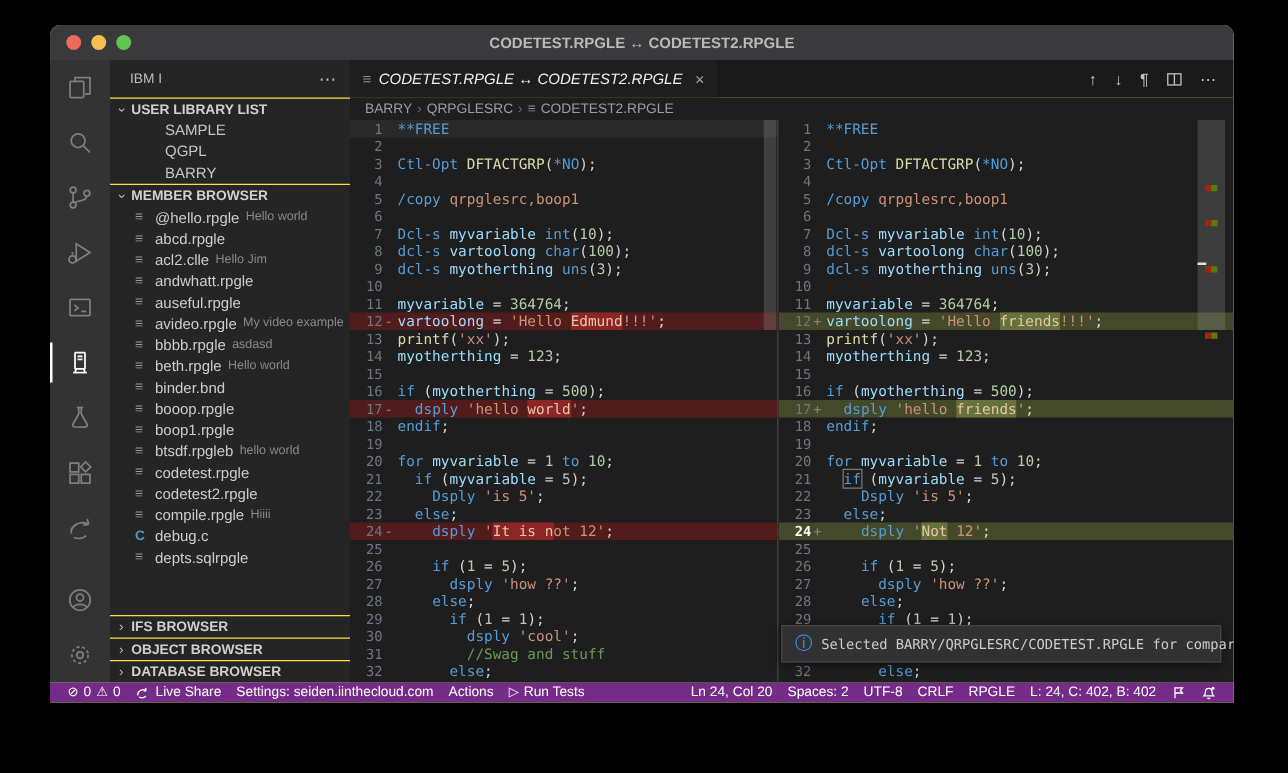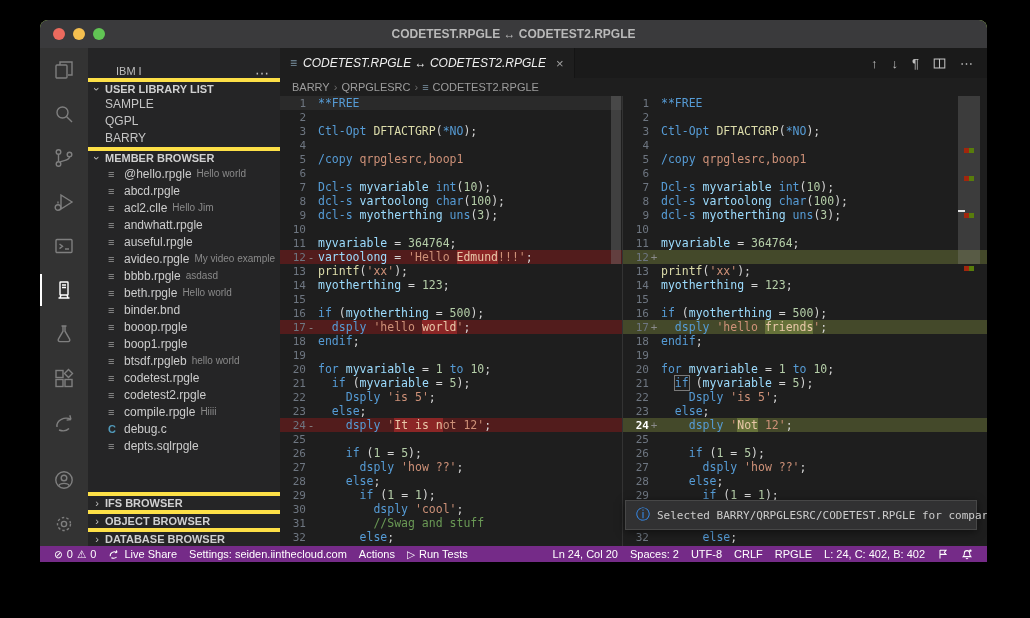--- a/index.html
+++ b/index.html
@@ -28,29 +28,29 @@
     position:relative; cursor:pointer; }
   .ab-item svg { width:24px; height:24px; stroke:#7f7f7f; fill:none; stroke-width:1.4; }
   .ab-item.active svg { stroke:#ffffff; }
   .ab-item.active::before { content:""; position:absolute; left:0; top:6px; bottom:6px;
     width:2px; background:#fff; }
   .ab-spacer { flex:1; }
 
   
   .sidebar { width:192px; background:#252526; flex:0 0 auto; display:flex;
     flex-direction:column; font-size:12px; color:#c5c5c5; overflow:hidden; }
-  .sb-titlerow { height:30px; display:flex; align-items:flex-start; padding:17px 10px 0 16px;
-    color:#bdbdbd; font-size:11px; flex:0 0 auto;margin-left:12px; }
+  .sb-titlerow { height:30px; display:flex; align-items:center; padding:0 10px 0 16px;
+    color:#bdbdbd; font-size:11px; flex:0 0 auto; }
   .sb-titlerow .more { margin-left:auto; color:#bdbdbd; font-size:14px; letter-spacing:1px; cursor:pointer; }
   .section-header { height:18px; display:flex; align-items:center; gap:3px; padding-left:4px;
-    font-size:11px; font-weight:bold; color:#d0d0d0; border-top:4px solid #fde047; cursor:pointer; }
+    font-size:11px; font-weight:bold; color:#d0d0d0; border-top:1px solid #fde047; cursor:pointer; }
   .chev { display:inline-block; width:10px; text-align:center; font-weight:normal;
     color:#c0c0c0; font-size:11px; }
   .chev.open { transform:rotate(90deg); }
-  .lib-item { height:17px; line-height:17px; padding-left:17px; cursor:pointer; white-space:nowrap; }
+  .lib-item { height:17px; line-height:17px; padding-left:44px; cursor:pointer; white-space:nowrap; }
   .member { height:17px; display:flex; align-items:center; padding-left:20px; gap:5px;
     cursor:pointer; white-space:nowrap; overflow:hidden; }
   .m-icon { color:#9b9b9b; font-size:11px; width:11px; flex:0 0 auto; }
   .m-icon.c { color:#519aba; font-weight:bold; font-size:11px; }
   .m-name { color:#cccccc; }
   .m-desc { color:#8a8a8a; font-size:10px; }
   .collapsed-group { margin-top:auto; }
 
   
   .editorcol { flex:1 1 auto; display:flex; flex-direction:column; min-width:0; position:relative; }
@@ -399,21 +399,21 @@
             <div class="code-row"><span class="gut">2</span><span class="sign"></span><span class="code"></span></div>
             <div class="code-row"><span class="gut">3</span><span class="sign"></span><span class="code"><span class="tok-kw">Ctl-Opt</span><span class="tok-pl"> </span><span class="tok-fn">DFTACTGRP</span><span class="tok-pl">(</span><span class="tok-kw">*NO</span><span class="tok-pl">);</span></span></div>
             <div class="code-row"><span class="gut">4</span><span class="sign"></span><span class="code"></span></div>
             <div class="code-row"><span class="gut">5</span><span class="sign"></span><span class="code"><span class="tok-kw">/copy</span><span class="tok-pl"> </span><span class="tok-st">qrpglesrc,boop1</span></span></div>
             <div class="code-row"><span class="gut">6</span><span class="sign"></span><span class="code"></span></div>
             <div class="code-row"><span class="gut">7</span><span class="sign"></span><span class="code"><span class="tok-kw">Dcl-s</span><span class="tok-pl"> </span><span class="tok-vr">myvariable</span><span class="tok-pl"> </span><span class="tok-kw">int</span><span class="tok-pl">(</span><span class="tok-nm">10</span><span class="tok-pl">);</span></span></div>
             <div class="code-row"><span class="gut">8</span><span class="sign"></span><span class="code"><span class="tok-kw">dcl-s</span><span class="tok-pl"> </span><span class="tok-vr">vartoolong</span><span class="tok-pl"> </span><span class="tok-kw">char</span><span class="tok-pl">(</span><span class="tok-nm">100</span><span class="tok-pl">);</span></span></div>
             <div class="code-row"><span class="gut">9</span><span class="sign"></span><span class="code"><span class="tok-kw">dcl-s</span><span class="tok-pl"> </span><span class="tok-vr">myotherthing</span><span class="tok-pl"> </span><span class="tok-kw">uns</span><span class="tok-pl">(</span><span class="tok-nm">3</span><span class="tok-pl">);</span></span></div>
             <div class="code-row"><span class="gut">10</span><span class="sign"></span><span class="code"></span></div>
             <div class="code-row"><span class="gut">11</span><span class="sign"></span><span class="code"><span class="tok-vr">myvariable</span><span class="tok-pl"> = </span><span class="tok-nm">364764</span><span class="tok-pl">;</span></span></div>
-            <div class="code-row added"><span class="gut">12</span><span class="sign">+</span></div>
+            <div class="code-row added"><span class="gut">12</span><span class="sign">+</span><span class="code"><span class="tok-vr">vartoolong</span><span class="tok-pl"> = </span><span class="tok-st">'Hello </span><span class="tok-hl">friends</span><span class="tok-st">!!!'</span><span class="tok-pl">;</span></span></div>
             <div class="code-row"><span class="gut">13</span><span class="sign"></span><span class="code"><span class="tok-fn">printf</span><span class="tok-pl">(</span><span class="tok-st">'xx'</span><span class="tok-pl">);</span></span></div>
             <div class="code-row"><span class="gut">14</span><span class="sign"></span><span class="code"><span class="tok-vr">myotherthing</span><span class="tok-pl"> = </span><span class="tok-nm">123</span><span class="tok-pl">;</span></span></div>
             <div class="code-row"><span class="gut">15</span><span class="sign"></span><span class="code"></span></div>
             <div class="code-row"><span class="gut">16</span><span class="sign"></span><span class="code"><span class="tok-kw">if</span><span class="tok-pl"> (</span><span class="tok-vr">myotherthing</span><span class="tok-pl"> = </span><span class="tok-nm">500</span><span class="tok-pl">);</span></span></div>
             <div class="code-row added"><span class="gut">17</span><span class="sign">+</span><span class="code"><span class="tok-pl">  </span><span class="tok-kw">dsply</span><span class="tok-pl"> </span><span class="tok-st">'hello </span><span class="tok-hl">friends</span><span class="tok-st">'</span><span class="tok-pl">;</span></span></div>
             <div class="code-row"><span class="gut">18</span><span class="sign"></span><span class="code"><span class="tok-kw">endif</span><span class="tok-pl">;</span></span></div>
             <div class="code-row"><span class="gut">19</span><span class="sign"></span><span class="code"></span></div>
             <div class="code-row"><span class="gut">20</span><span class="sign"></span><span class="code"><span class="tok-kw">for</span><span class="tok-pl"> </span><span class="tok-vr">myvariable</span><span class="tok-pl"> = </span><span class="tok-nm">1</span><span class="tok-pl"> </span><span class="tok-kw">to</span><span class="tok-pl"> </span><span class="tok-nm">10</span><span class="tok-pl">;</span></span></div>
             <div class="code-row"><span class="gut">21</span><span class="sign"></span><span class="code"><span class="tok-pl">  </span><span class="tok-kwb">if</span><span class="tok-pl"> (</span><span class="tok-vr">myvariable</span><span class="tok-pl"> = </span><span class="tok-nm">5</span><span class="tok-pl">);</span></span></div>
             <div class="code-row"><span class="gut">22</span><span class="sign"></span><span class="code"><span class="tok-pl">    </span><span class="tok-kw">Dsply</span><span class="tok-pl"> </span><span class="tok-st">'is 5'</span><span class="tok-pl">;</span></span></div>

